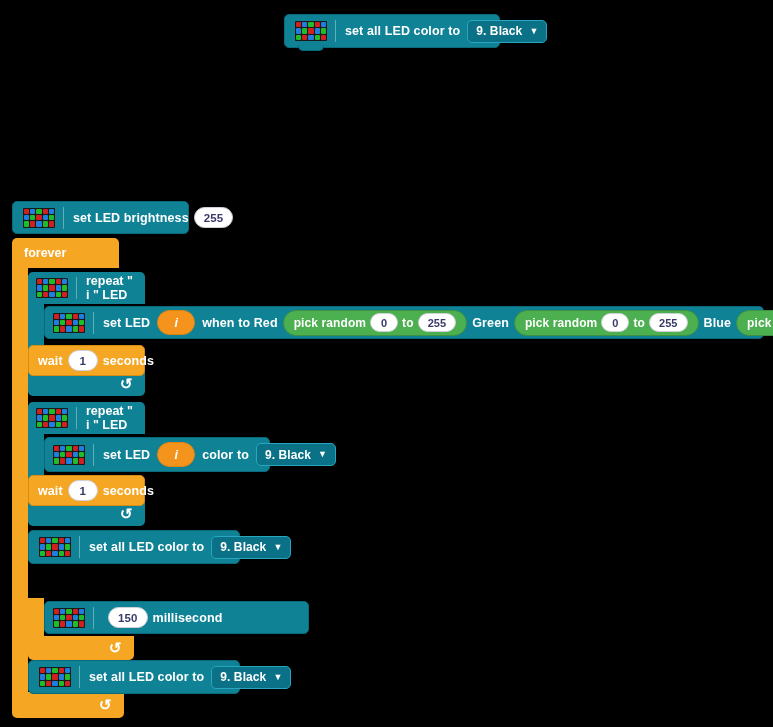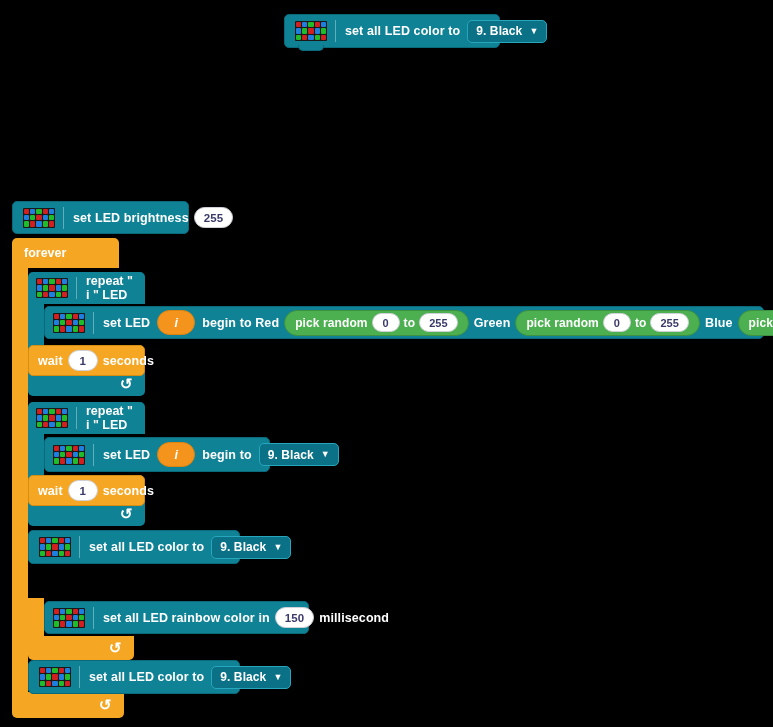--- a/index.html
+++ b/index.html
@@ -271,21 +271,21 @@
         <i style="background: rgb(31, 189, 42);"></i>
         <i style="background: rgb(31, 189, 42);"></i>
         <i style="background: rgb(210, 31, 31);"></i>
         <i style="background: rgb(31, 127, 224);"></i>
         <i style="background: rgb(31, 189, 42);"></i>
         <i style="background: rgb(210, 31, 31);"></i>
       </span>
     <span class="sep"></span>
     <span class="lbl">set LED</span>
     <span class="var-oval">i</span>
-    <span class="lbl">begin to Red</span>
+    <span class="lbl">when to Red</span>
 
     <span class="reporter">
       <span class="lbl">pick random</span>
       <span class="num-oval">0</span>
       <span class="lbl">to</span>
       <span class="num-oval">255</span>
     </span>
 
     <span class="lbl">Green</span>
 
@@ -350,21 +350,21 @@
         <i style="background: rgb(31, 189, 42);"></i>
         <i style="background: rgb(31, 189, 42);"></i>
         <i style="background: rgb(210, 31, 31);"></i>
         <i style="background: rgb(31, 127, 224);"></i>
         <i style="background: rgb(31, 189, 42);"></i>
         <i style="background: rgb(210, 31, 31);"></i>
       </span>
     <span class="sep"></span>
     <span class="lbl">set LED</span>
     <span class="var-oval">i</span>
-    <span class="lbl">begin to</span>
+    <span class="lbl">color to</span>
     <span class="dropdown">
       <span>9. Black</span>
       <span class="caret">▼</span>
     </span>
   </div>
 
   <div class="blk orange" style="left:28px; top:475px; width:117px; height:31px; padding:0 9px;">
     <span class="lbl">wait</span>
     <span class="num-oval">1</span>
     <span class="lbl">seconds</span>
@@ -413,21 +413,20 @@
         <i style="background: rgb(210, 31, 31);"></i>
         <i style="background: rgb(31, 127, 224);"></i>
         <i style="background: rgb(31, 189, 42);"></i>
         <i style="background: rgb(31, 189, 42);"></i>
         <i style="background: rgb(210, 31, 31);"></i>
         <i style="background: rgb(31, 127, 224);"></i>
         <i style="background: rgb(31, 189, 42);"></i>
         <i style="background: rgb(210, 31, 31);"></i>
       </span>
     <span class="sep"></span>
-    <span class="lbl">set all LED rainbow color in</span>
     <span class="num-oval">150</span>
     <span class="lbl">millisecond</span>
   </div>
 
   <div class="blk teal" style="left:28px; top:660px; width:212px; height:34px;">
     <span class="led-icon">
         <i style="background: rgb(210, 31, 31);"></i>
         <i style="background: rgb(31, 127, 224);"></i>
         <i style="background: rgb(31, 189, 42);"></i>
         <i style="background: rgb(210, 31, 31);"></i>

